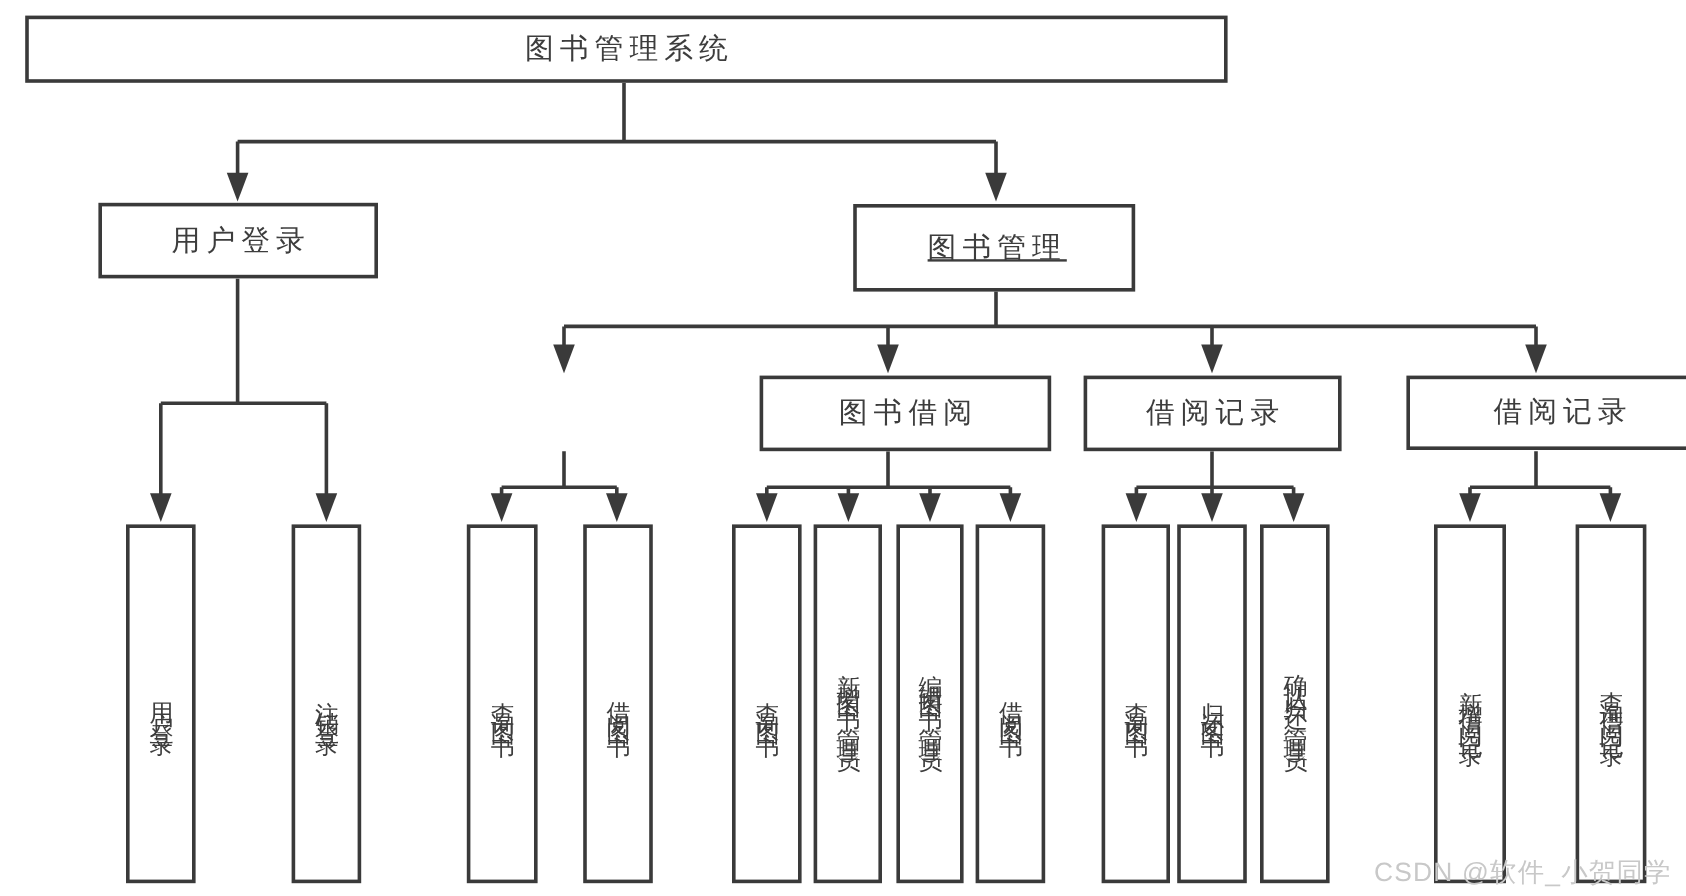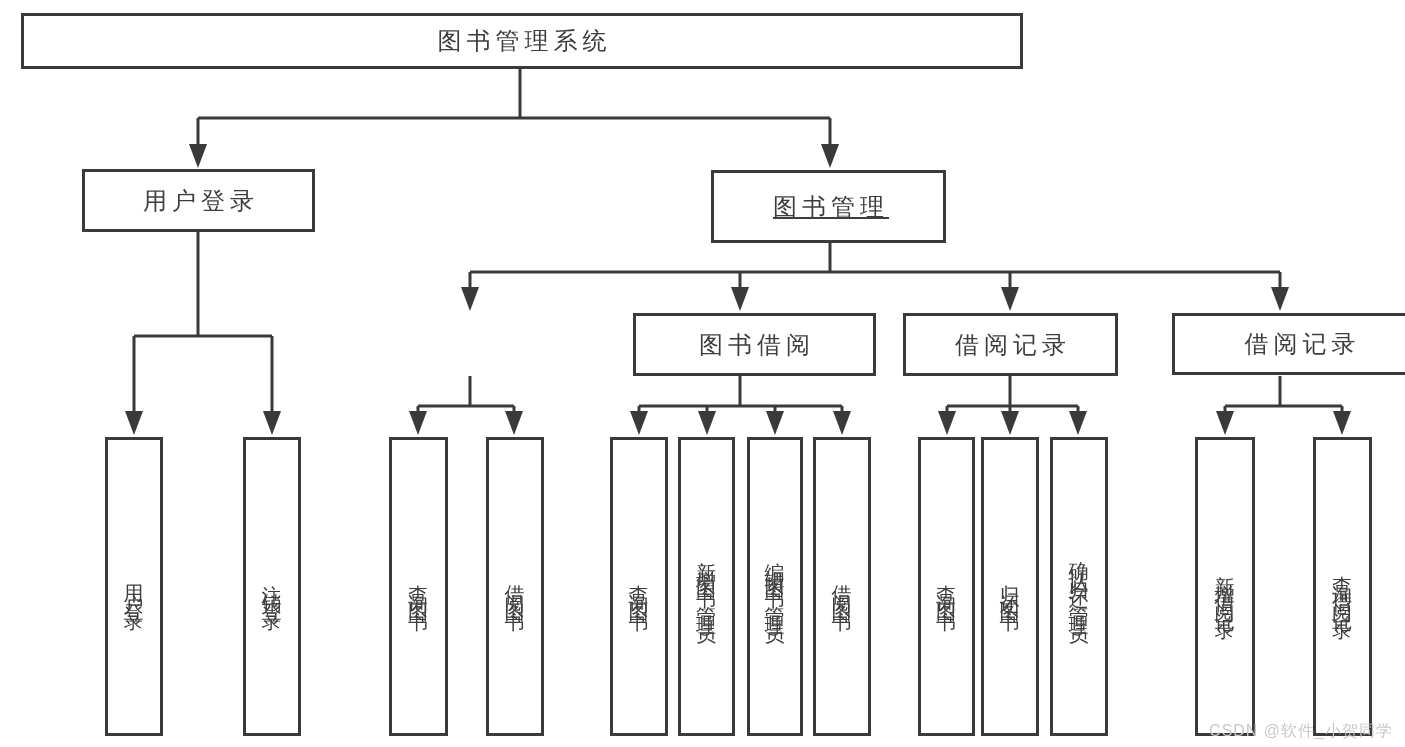--- a/index.html
+++ b/index.html
@@ -56,21 +56,21 @@
     text-orientation: mixed;
     font-size: 20px;
     letter-spacing: 9px;
     line-height: 1;
     white-space: nowrap;
   }
   .watermark {
     position: absolute;
     right: 12px;
     bottom: 5px;
-    font-size: 16px;
+    font-size: 22px;
     color: var(--watermark);
     z-index: 3;
     letter-spacing: 1px;
     white-space: nowrap;
   }
 </style>
 </head>
 <body>
 
 <div class="canvas">

